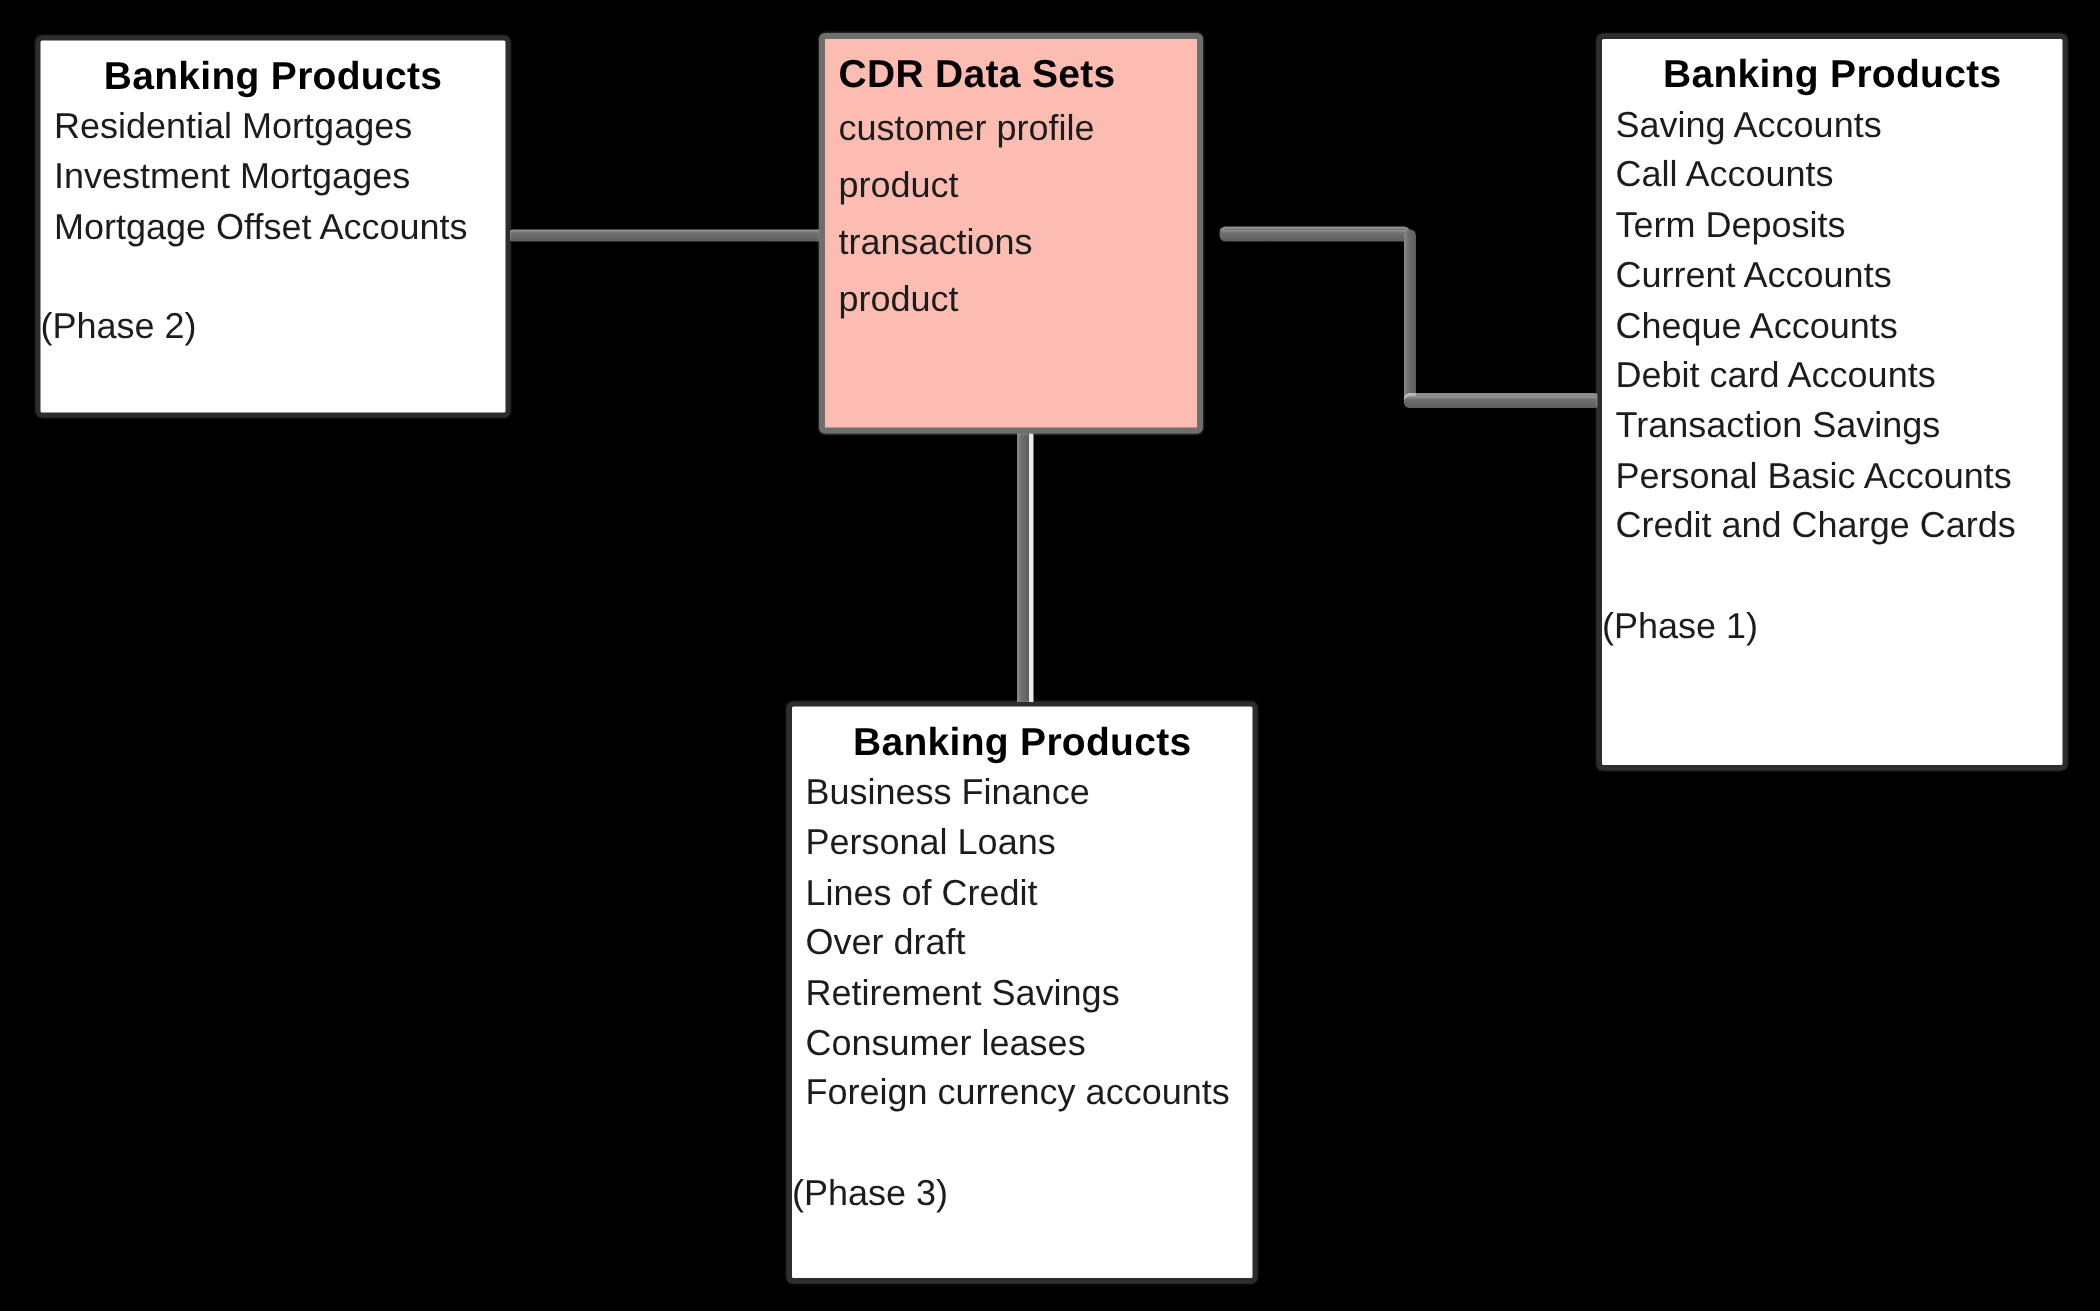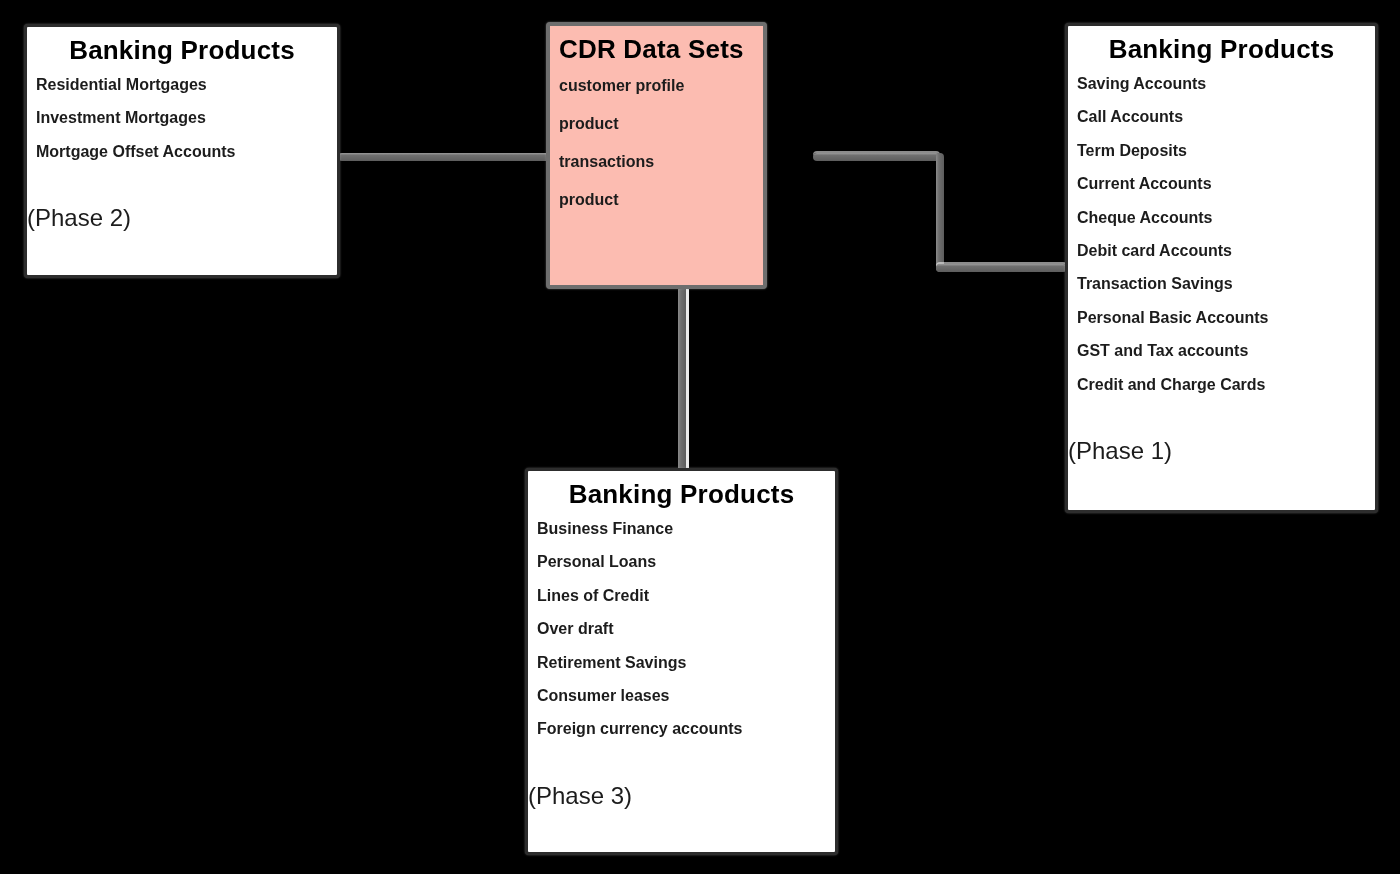--- a/index.html
+++ b/index.html
@@ -39,24 +39,23 @@
     font-weight:700;
     line-height:32px;
     padding-top:7px;
     text-align:center;
     color:#000;
     letter-spacing:0.2px;
   }
   .node-title.left-align{text-align:left;padding-left:9px;}
   .node-items{
     padding:2px 4px 0 9px;
-    font-size:16px;
+    font-size:24px;
     line-height:33.4px;
     white-space:nowrap;
-    font-weight:bold;
   }
   .node.highlight .node-items{line-height:38px;}
   .phase{
     margin-top:33px;
     text-align:left;
     font-size:24px;
     line-height:33.4px;
   }
   .connector{
     position:absolute;
@@ -73,21 +72,21 @@
     background:linear-gradient(90deg,#8b8b8b 0%,#6f6f6f 35%,#5d5d5d 100%);
   }
   .connector.white-edge-right{
     box-shadow:3px 0 0 rgba(255,255,255,0.92);
   }
   .connector.white-edge-top{
     box-shadow:0 -2px 0 rgba(255,255,255,0.55);
   }
   
   #box-left   {left:24px;  top:24px;  width:316px; height:254px;}
-  #box-center {left:546px; top:22px;  width:221px; height:267px;}
+  #box-center {left:546px; top:22px;  width:256px; height:267px;}
   #box-right  {left:1065px;top:23px;  width:313px; height:490px;}
   #box-bottom {left:525px; top:468px; width:313px; height:387px;}
   #conn-left      {left:338px; top:153px; width:212px;}
   #conn-right-h1  {left:813px; top:153px; width:127px;}
   #conn-right-v   {left:936px; top:153px; height:119px;}
   #conn-right-h2  {left:936px; top:264px; width:131px;}
   #conn-bottom-v  {left:678px; top:286px; height:186px;}
 </style>
 </head>
 <body>
@@ -124,21 +123,20 @@
     <span class="node-title">Banking Products</span>
     <div class="node-items">
         <div>Saving Accounts</div>
         <div>Call Accounts</div>
         <div>Term Deposits</div>
         <div>Current Accounts</div>
         <div>Cheque Accounts</div>
         <div>Debit card Accounts</div>
         <div>Transaction Savings</div>
         <div>Personal Basic Accounts</div>
-        <div>GST and Tax accounts</div>
         <div>Credit and Charge Cards</div>
       </div>
     <div class="phase">(Phase 1)</div>
   </div>
 
   <div class="node" id="box-bottom">
     <span class="node-title">Banking Products</span>
     <div class="node-items">
         <div>Business Finance</div>
         <div>Personal Loans</div>

